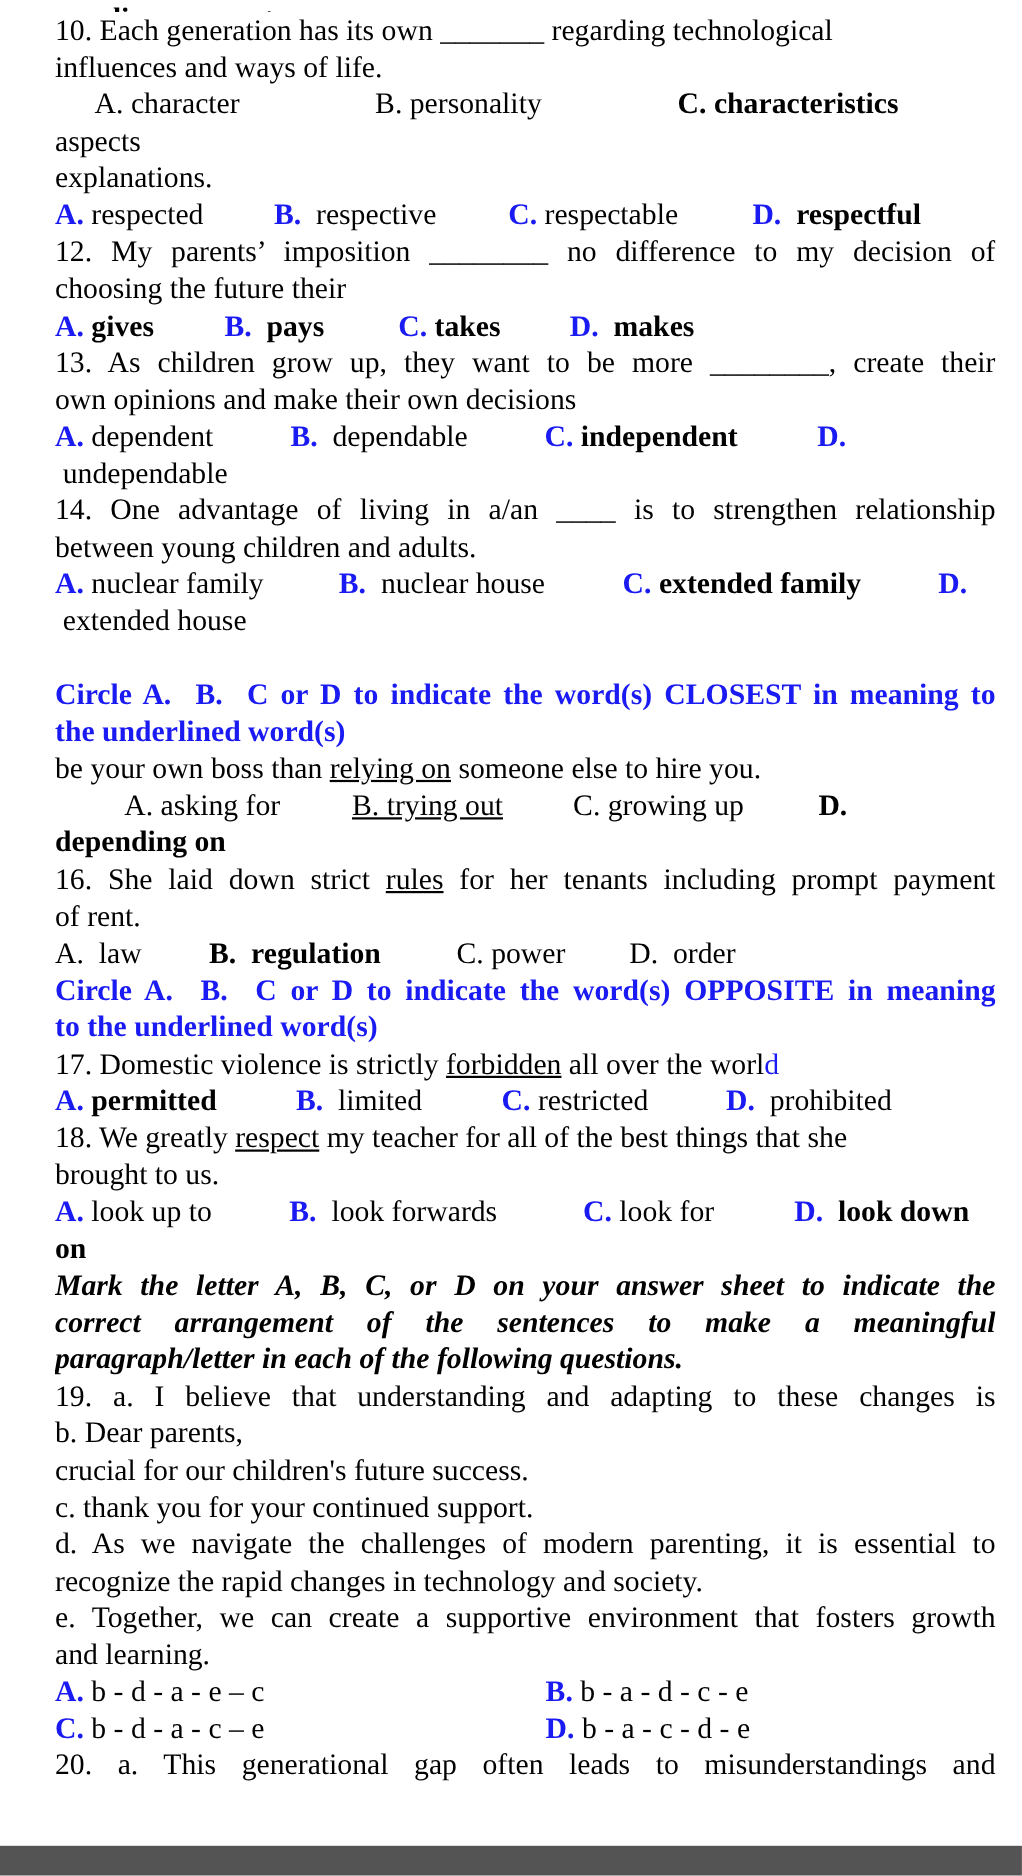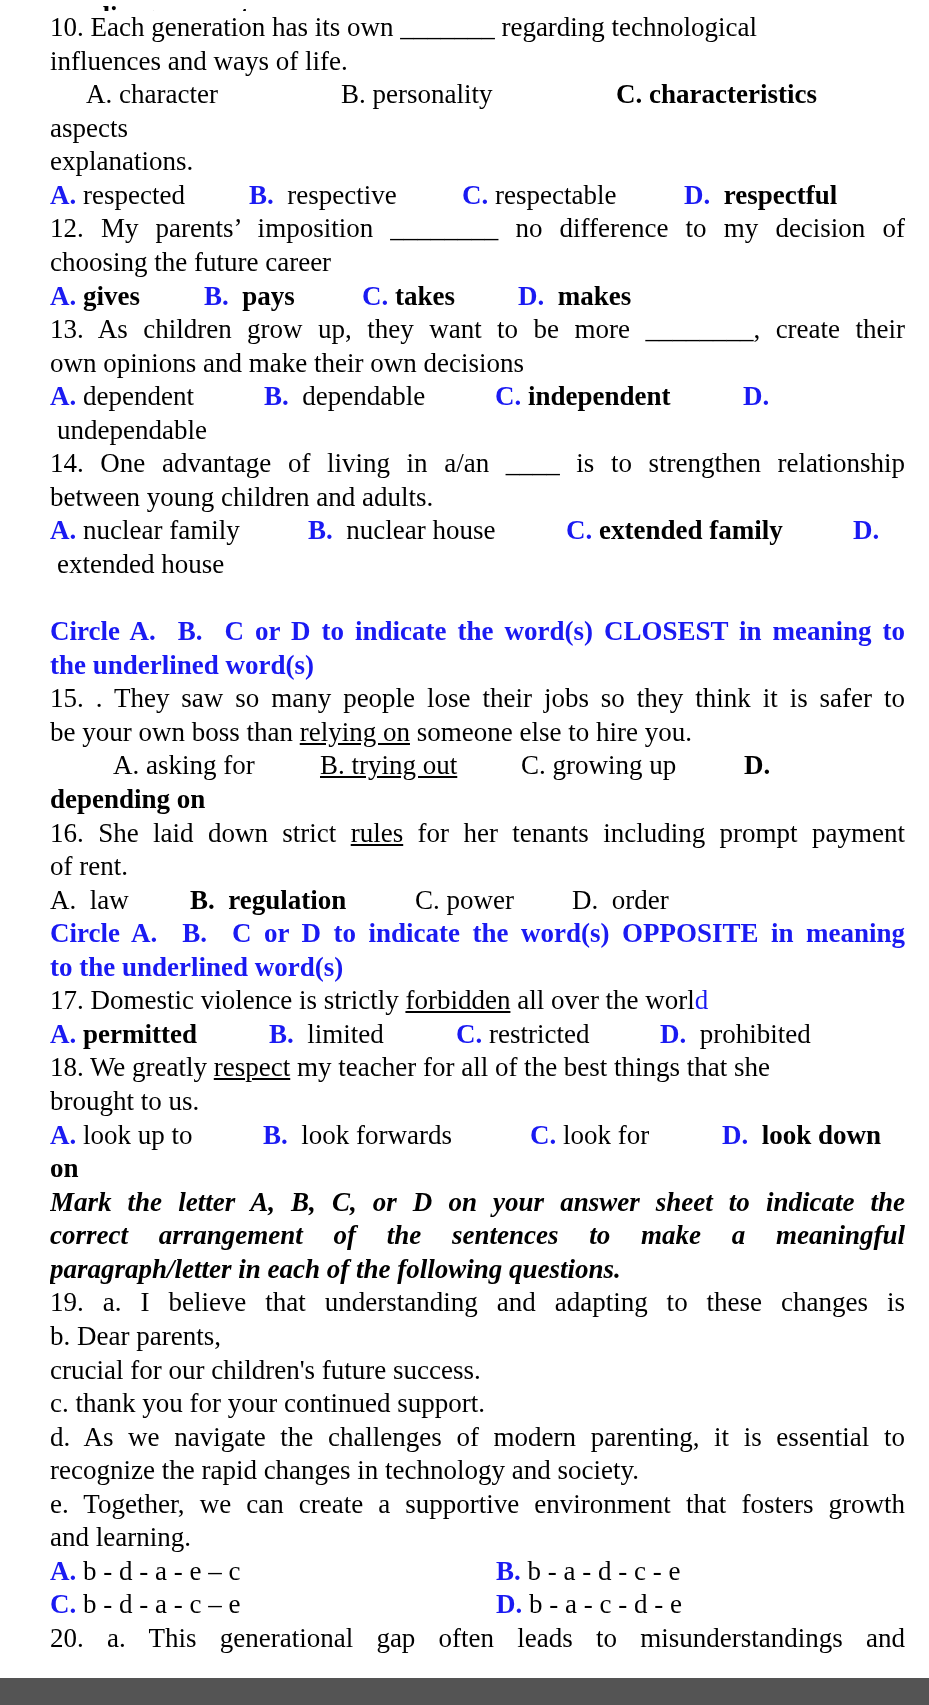--- a/index.html
+++ b/index.html
@@ -43,34 +43,33 @@
 
 <div id="doc">
     <div class="ln clip" style="padding-left: 45px;"><span class="seg"><span class="b">disagreement.</span></span></div>
     <div class="ln"><span class="seg"><span>10. Each generation has its own _______ regarding technological</span></span></div>
     <div class="ln"><span class="seg"><span>influences and ways of life.</span></span></div>
     <div class="ln"><span class="seg cell" style="width: 255px; margin-left: 36px;"><span>A. character</span></span><span class="seg cell" style="width: 275px;"><span>B. personality</span></span><span class="seg cell" style="width: 276px;"><span class="b">C. characteristics</span></span><span class="seg"><span>D.</span></span></div>
     <div class="ln"><span class="seg"><span>aspects</span></span></div>
     <div class="ln"><span class="seg"><span>explanations.</span></span></div>
     <div class="ln"><span class="seg cell" style="width: 199px;"><span class="lb">A.</span><span>&nbsp;respected</span></span><span class="seg cell" style="width: 213px;"><span class="lb">B.</span><span>&nbsp;&nbsp;respective</span></span><span class="seg cell" style="width: 222px;"><span class="lb">C.</span><span>&nbsp;respectable</span></span><span class="seg"><span class="lb">D.</span><span class="b">&nbsp;&nbsp;respectful</span></span></div>
     <div class="ln j"><span class="seg"><span>12. My parents’ imposition ________ no difference to my decision of</span></span></div>
-    <div class="ln"><span class="seg"><span>choosing the future career</span></span></div>
+    <div class="ln"><span class="seg"><span>choosing the future their</span></span></div>
     <div class="ln"><span class="seg cell" style="width: 154px;"><span class="lb">A.</span><span class="b">&nbsp;gives</span></span><span class="seg cell" style="width: 158px;"><span class="lb">B.</span><span class="b">&nbsp;&nbsp;pays</span></span><span class="seg cell" style="width: 156px;"><span class="lb">C.</span><span class="b">&nbsp;takes</span></span><span class="seg"><span class="lb">D.</span><span class="b">&nbsp;&nbsp;makes</span></span></div>
     <div class="ln j"><span class="seg"><span>13. As children grow up, they want to be more ________, create their</span></span></div>
     <div class="ln"><span class="seg"><span>own opinions and make their own decisions</span></span></div>
     <div class="ln"><span class="seg cell" style="width: 214px;"><span class="lb">A.</span><span>&nbsp;dependent</span></span><span class="seg cell" style="width: 231px;"><span class="lb">B.</span><span>&nbsp;&nbsp;dependable</span></span><span class="seg cell" style="width: 248px;"><span class="lb">C.</span><span class="b">&nbsp;independent</span></span><span class="seg"><span class="lb">D.</span></span></div>
     <div class="ln" style="padding-left: 7px;"><span class="seg"><span>undependable</span></span></div>
     <div class="ln j"><span class="seg"><span>14. One advantage of living in a/an ____ is to strengthen relationship</span></span></div>
     <div class="ln"><span class="seg"><span>between young children and adults.</span></span></div>
     <div class="ln"><span class="seg cell" style="width: 258px;"><span class="lb">A.</span><span>&nbsp;nuclear family</span></span><span class="seg cell" style="width: 258px;"><span class="lb">B.</span><span>&nbsp;&nbsp;nuclear house</span></span><span class="seg cell" style="width: 287px;"><span class="lb">C.</span><span class="b">&nbsp;extended family</span></span><span class="seg"><span class="lb">D.</span></span></div>
     <div class="ln" style="padding-left: 7px;"><span class="seg"><span>extended house</span></span></div>
     <div class="ln blank"></div>
     <div class="ln j"><span class="seg"><span class="lb">Circle A.&nbsp; B.&nbsp; C or D to indicate the word(s) CLOSEST in meaning to</span></span></div>
     <div class="ln"><span class="seg"><span class="lb">the underlined word(s)</span></span></div>
-    <div class="ln j"><span class="seg"><span>15. . They saw so many people lose their jobs so they think it is safer to</span></span></div>
     <div class="ln"><span class="seg"><span>be your own boss than </span></span><span class="seg"><span class="bu">relying on</span></span><span class="seg"><span> someone else to hire you.</span></span></div>
     <div class="ln" style="padding-left: 63px;"><span class="seg cell" style="width: 207px;"><span>A. asking for</span></span><span class="seg cell" style="width: 201px; text-decoration: underline;"><span>B. trying out</span></span><span class="seg cell" style="width: 223px;"><span>C. growing up</span></span><span class="seg"><span class="b">D.</span></span></div>
     <div class="ln"><span class="seg"><span class="b">depending on</span></span></div>
     <div class="ln j"><span class="seg"><span>16. She laid down strict </span></span><span class="seg"><span class="bu">rules</span></span><span class="seg"><span> for her tenants including prompt payment</span></span></div>
     <div class="ln"><span class="seg"><span>of rent.</span></span></div>
     <div class="ln"><span class="seg cell" style="width: 140px;"><span>A.&nbsp; law</span></span><span class="seg cell" style="width: 225px;"><span class="b">B.&nbsp; regulation</span></span><span class="seg cell" style="width: 157px;"><span>C. power</span></span><span class="seg"><span>D.&nbsp; order</span></span></div>
     <div class="ln j"><span class="seg"><span class="lb">Circle A.&nbsp; B.&nbsp; C or D to indicate the word(s) OPPOSITE in meaning</span></span></div>
     <div class="ln"><span class="seg"><span class="lb">to the underlined word(s)</span></span></div>
     <div class="ln"><span class="seg"><span>17. Domestic violence is strictly </span></span><span class="seg"><span class="bu">forbidden</span></span><span class="seg"><span> all over the worl</span></span><span class="seg"><span class="lz">d</span></span></div>
     <div class="ln"><span class="seg cell" style="width: 219px;"><span class="lb">A.</span><span class="b">&nbsp;permitted</span></span><span class="seg cell" style="width: 187px;"><span class="lb">B.</span><span>&nbsp;&nbsp;limited</span></span><span class="seg cell" style="width: 204px;"><span class="lb">C.</span><span>&nbsp;restricted</span></span><span class="seg"><span class="lb">D.</span><span>&nbsp;&nbsp;prohibited</span></span></div>

